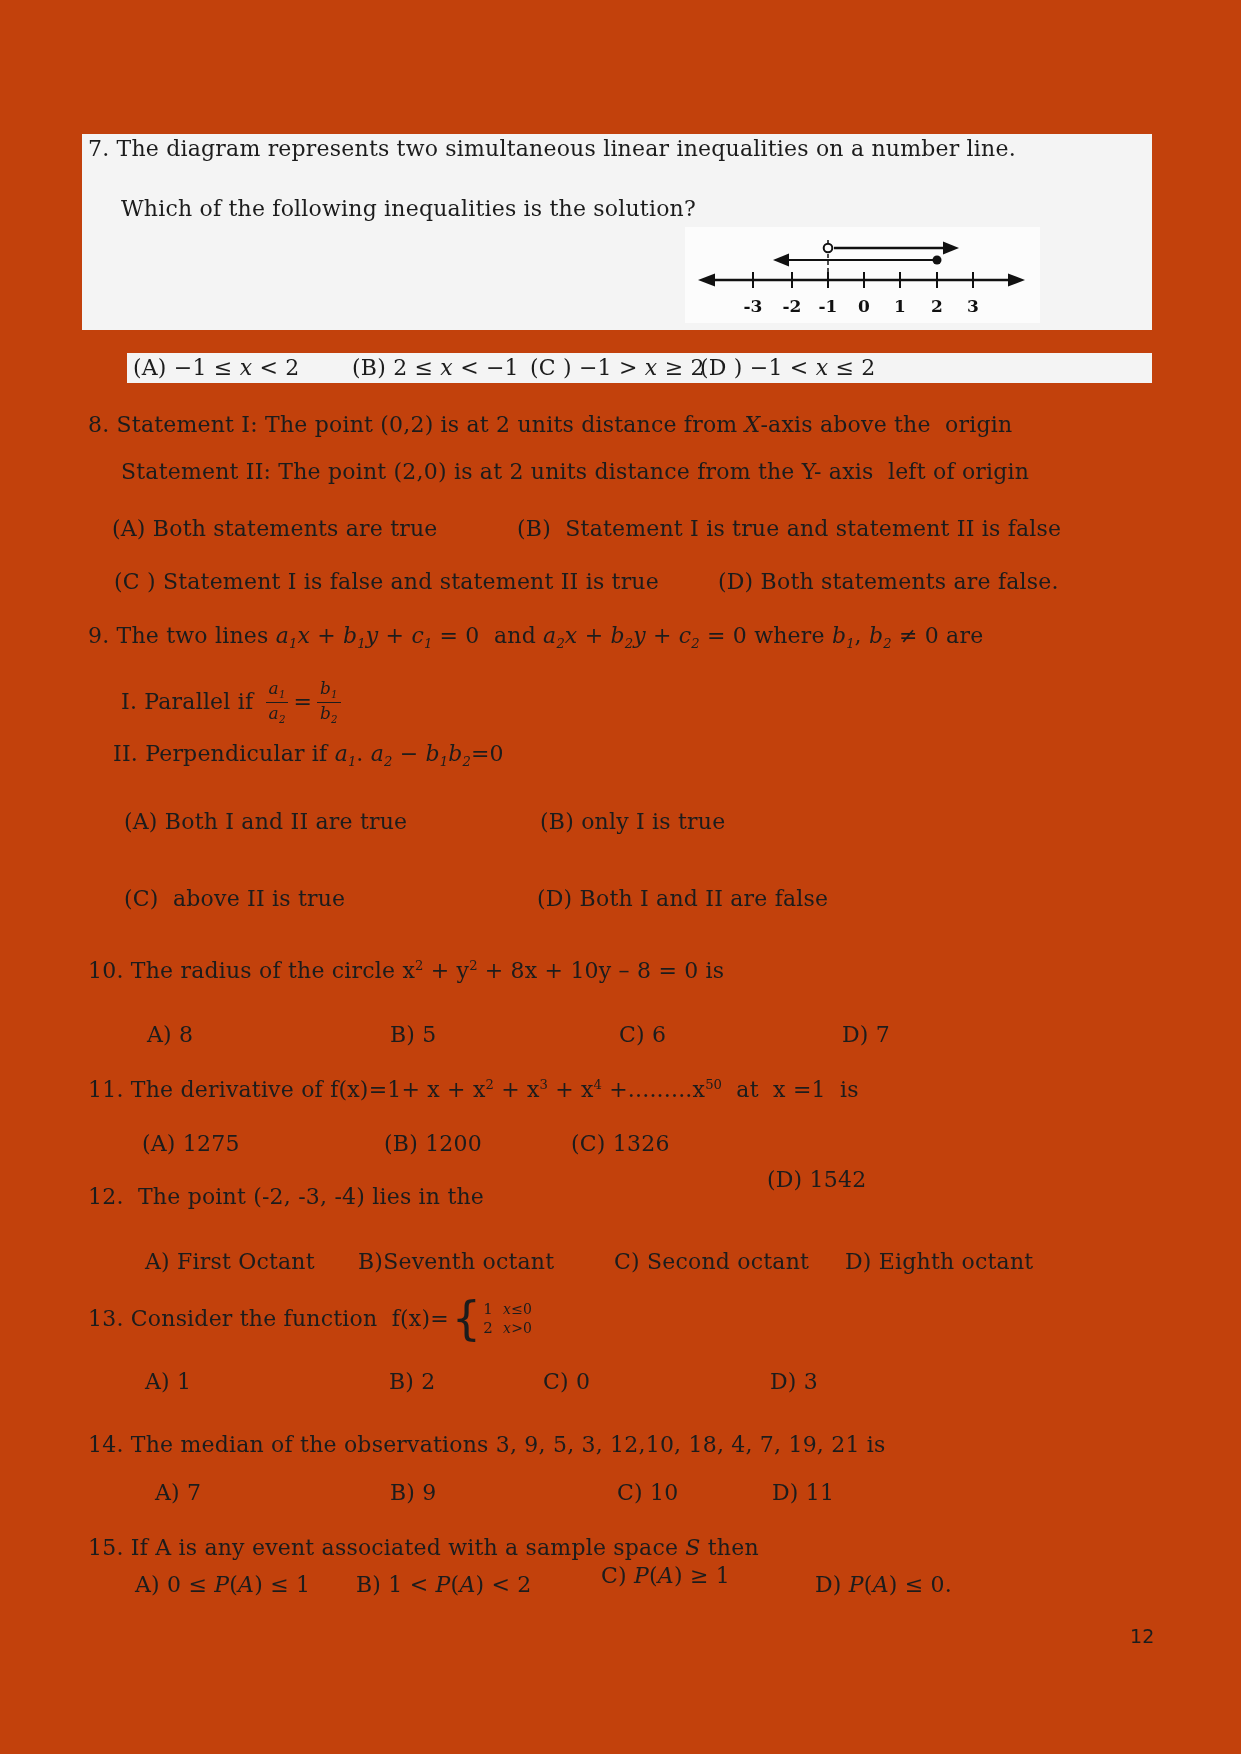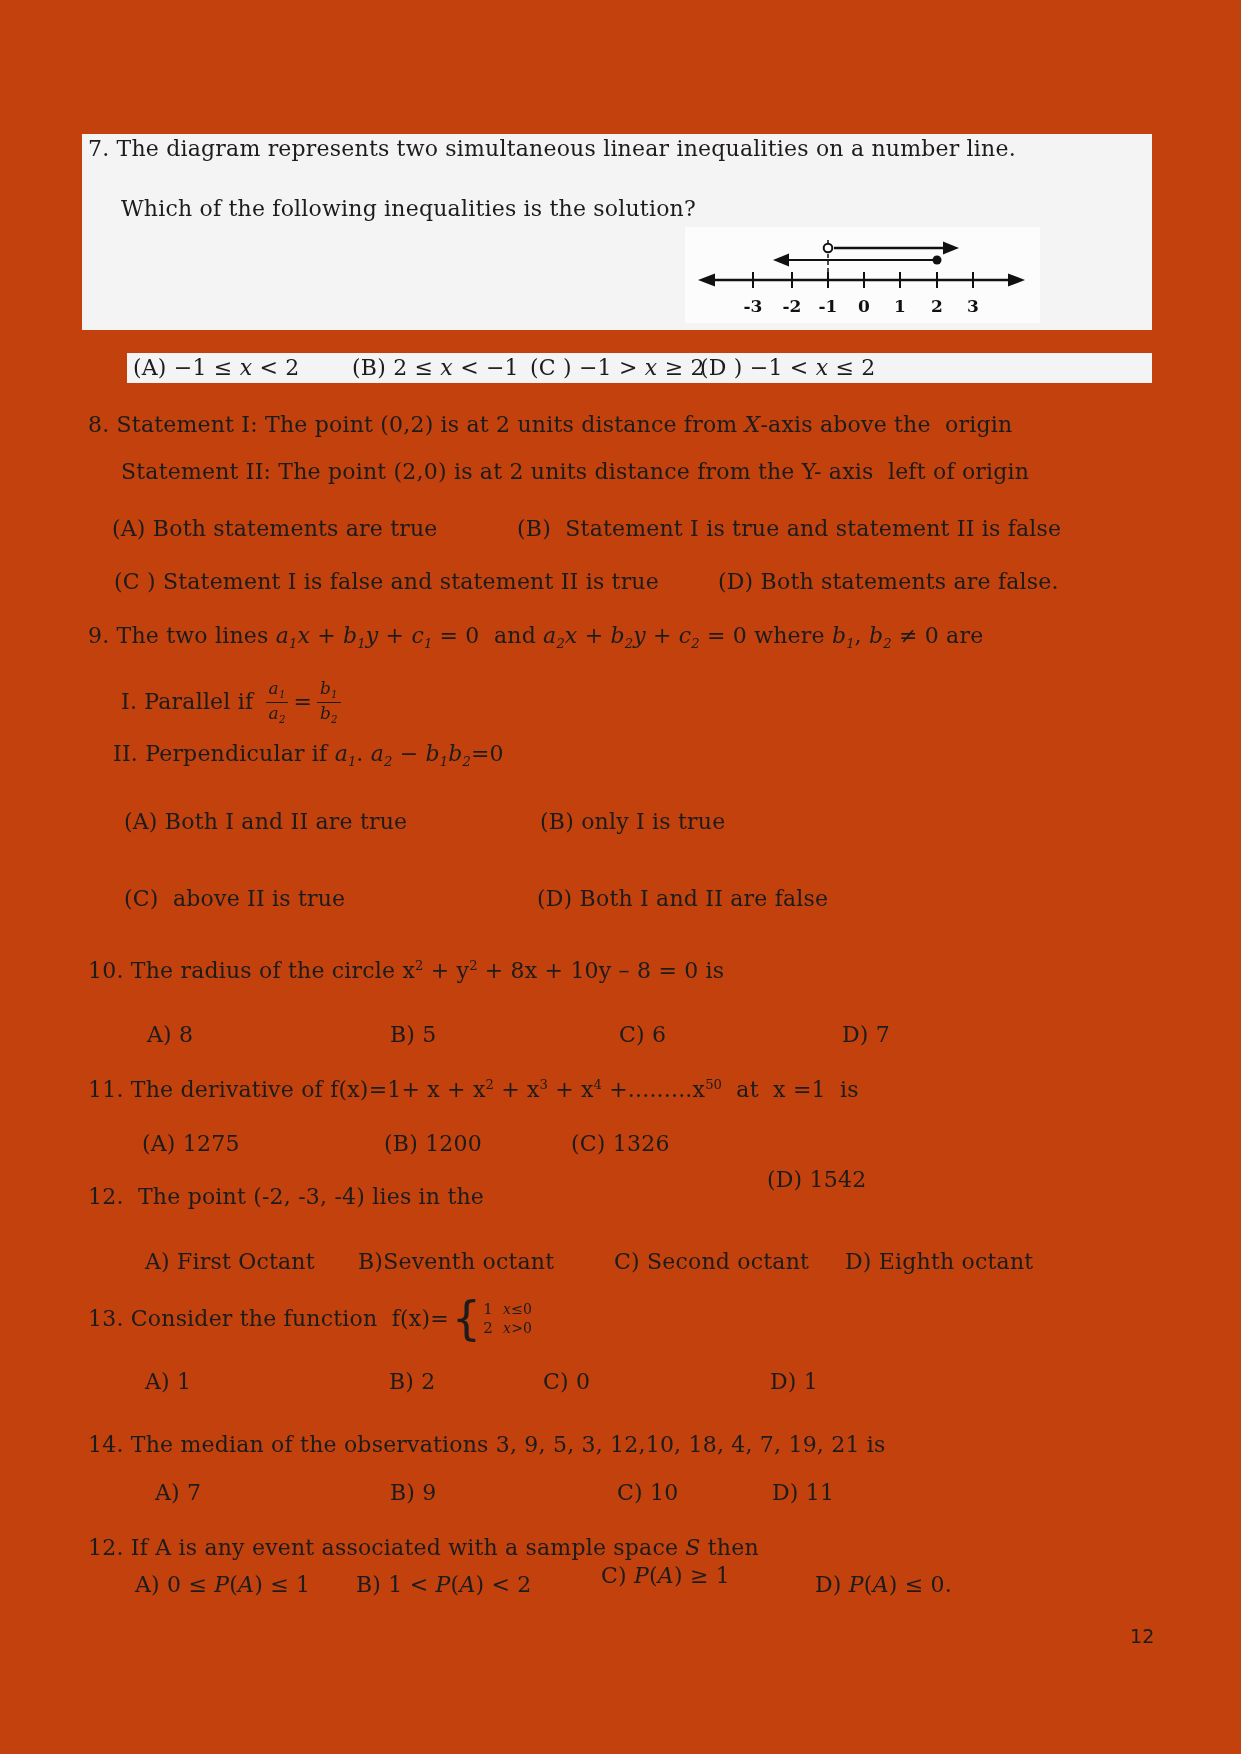--- a/index.html
+++ b/index.html
@@ -152,33 +152,33 @@
           <span class="pwrow">
             <span>2</span>
             <span class="pwcond"><span style="font-style: italic;">x</span><span>&gt;0</span></span>
           </span>
         </span>
       </span>
     </div>
     <div class="t" style="left:145px;top:1368px;"><span>A) 1</span></div>
     <div class="t" style="left:389px;top:1368px;"><span>B) 2</span></div>
     <div class="t" style="left:543px;top:1368px;"><span>C) 0</span></div>
-    <div class="t" style="left:770px;top:1368px;"><span>D) 1</span></div>
+    <div class="t" style="left:770px;top:1368px;"><span>D) 3</span></div>
   </section>
 
   <section>
     <div class="t" style="left:88px;top:1431px;"><span>14. The median of the observations 3, 9, 5, 3, 12,10, 18, 4, 7, 19, 21 is</span></div>
     <div class="t" style="left:155px;top:1479px;"><span>A) 7</span></div>
     <div class="t" style="left:390px;top:1479px;"><span>B) 9</span></div>
     <div class="t" style="left:617px;top:1479px;"><span>C) 10</span></div>
     <div class="t" style="left:772px;top:1479px;"><span>D) 11</span></div>
   </section>
 
   <section>
-    <div class="t" style="left:88px;top:1534px;"><span>12. If A is any event associated with a sample space </span><span style="font-style: italic;">S</span><span> then</span></div>
+    <div class="t" style="left:88px;top:1534px;"><span>15. If A is any event associated with a sample space </span><span style="font-style: italic;">S</span><span> then</span></div>
     <div class="t" style="left:135px;top:1571px;"><span>A) 0 ≤ </span><span style="font-style: italic;">P</span><span>(</span><span style="font-style: italic;">A</span><span>) ≤ 1</span></div>
     <div class="t" style="left:356px;top:1571px;"><span>B) 1 &lt; </span><span style="font-style: italic;">P</span><span>(</span><span style="font-style: italic;">A</span><span>) &lt; 2</span></div>
     <div class="t" style="left:601px;top:1562px;"><span>C) </span><span style="font-style: italic;">P</span><span>(</span><span style="font-style: italic;">A</span><span>) ≥ 1</span></div>
     <div class="t" style="left:815px;top:1571px;"><span>D) </span><span style="font-style: italic;">P</span><span>(</span><span style="font-style: italic;">A</span><span>) ≤ 0.</span></div>
   </section>
 
   <div class="t pageno" style="left:1130px;top:1622px;">12</div>
 
 </div>
 

